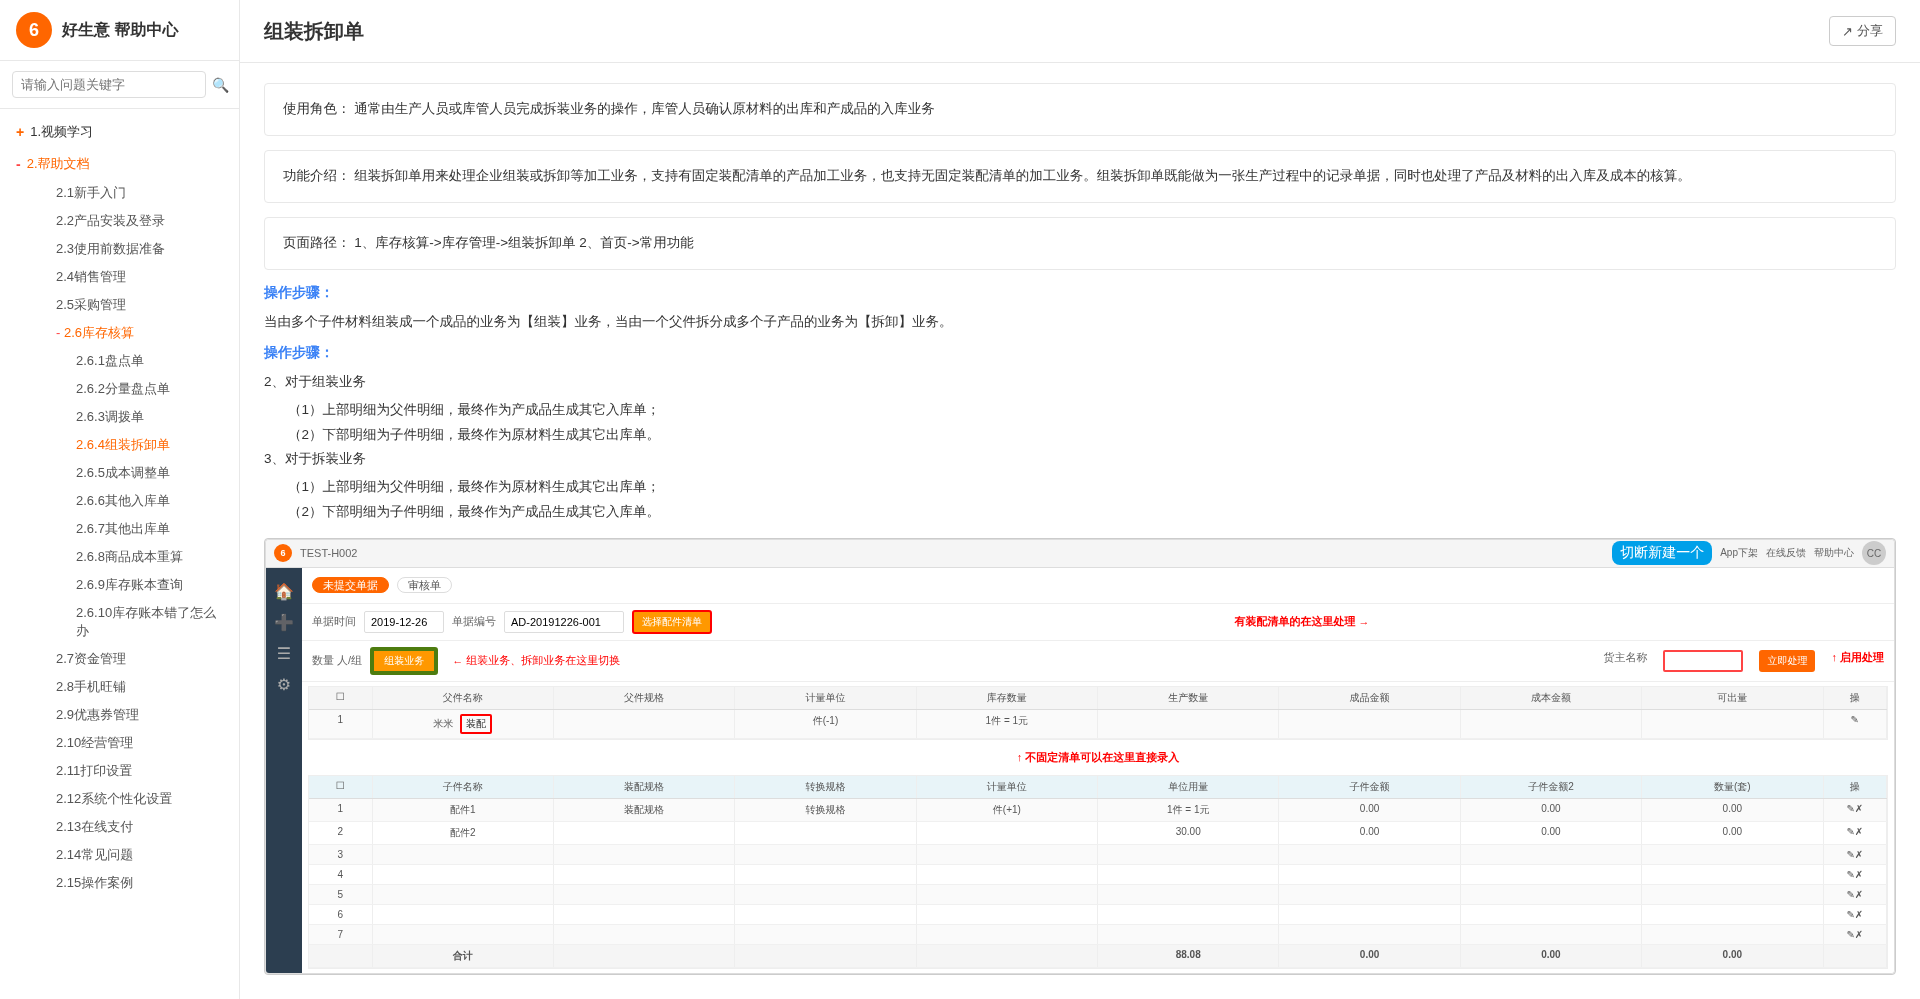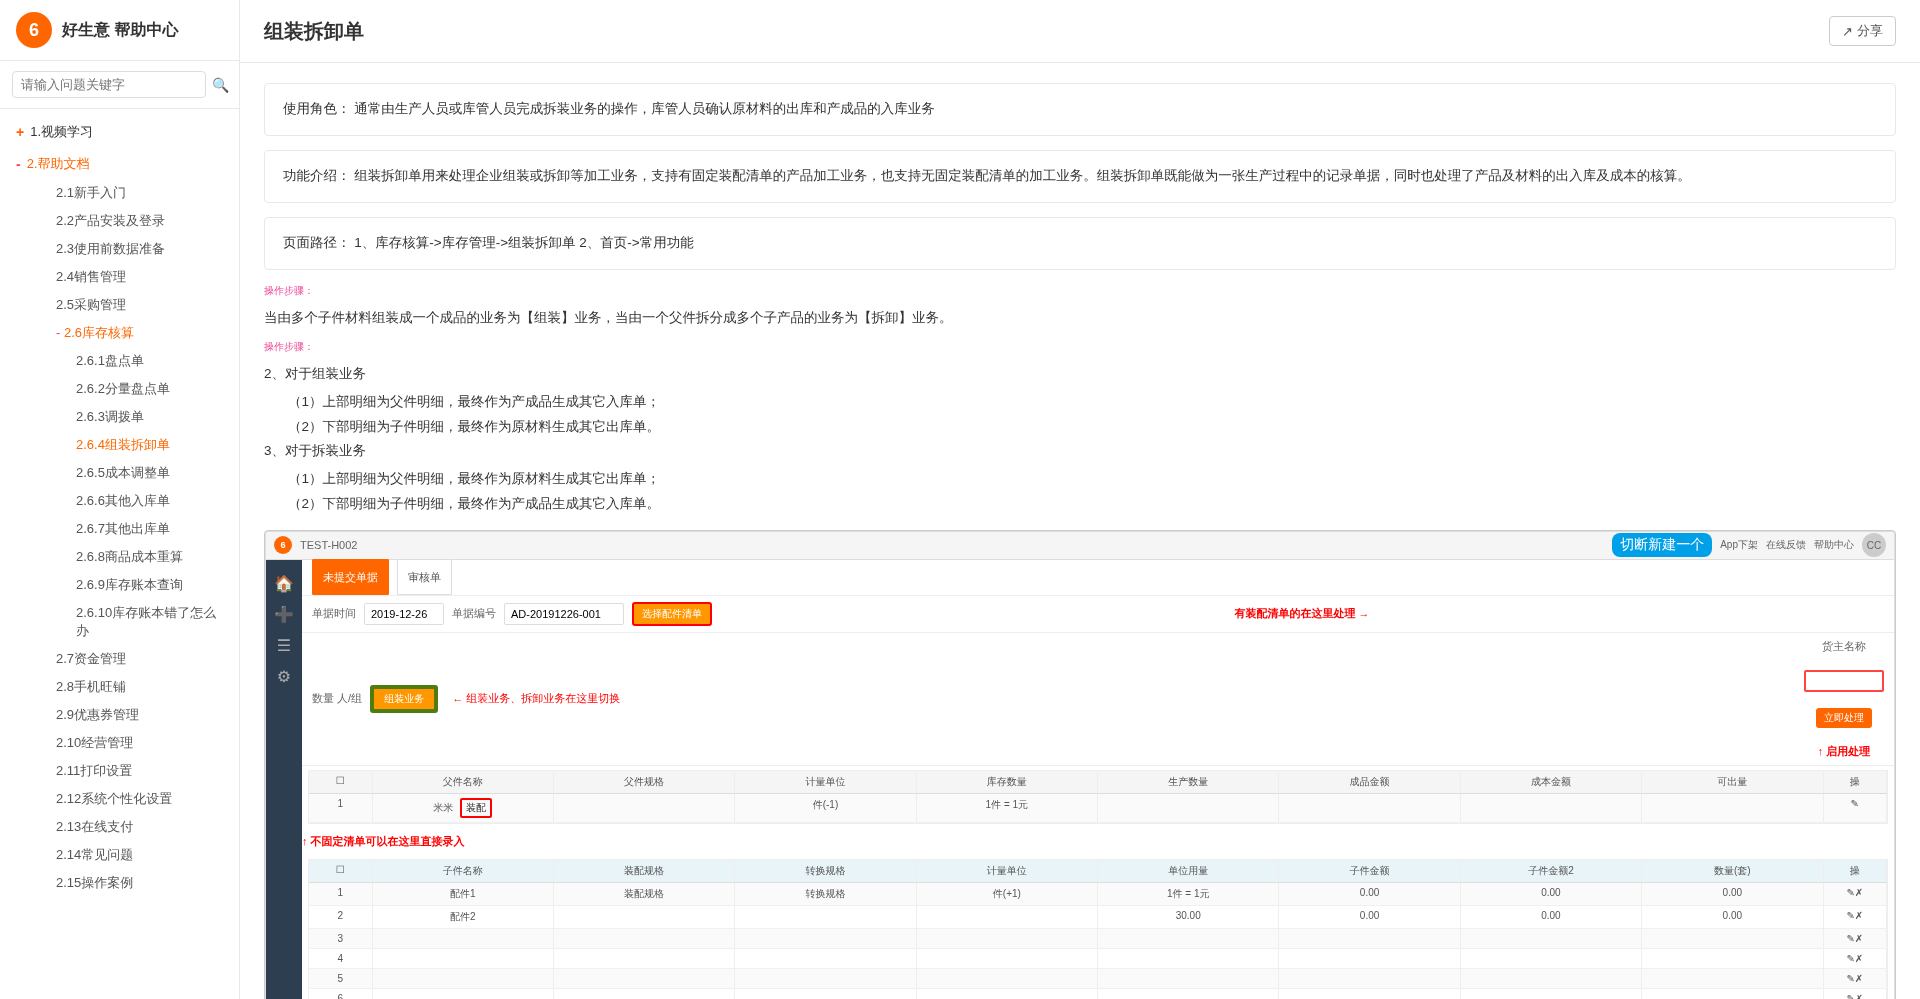--- a/index.html
+++ b/index.html
@@ -174,23 +174,23 @@
       padding: 14px 18px;
       margin-bottom: 14px;
       font-size: 13.5px;
       line-height: 1.7;
       color: #333;
     }
 
     .info-box p { margin: 0; }
 
     .section-title {
-      font-size: 10px;
-      font-weight: normal;
-      color: #ec4899;
+      font-size: 14px;
+      font-weight: bold;
+      color: #3b82f6;
       margin: 10px 0 8px 0;
     }
 
     .content-text {
       font-size: 13.5px;
       line-height: 1.8;
       color: #333;
       margin-bottom: 8px;
     }
 
@@ -256,23 +256,23 @@
       background: #fff;
       height: 36px;
       display: flex;
       align-items: center;
       padding: 0 10px;
       gap: 8px;
       border-bottom: 1px solid #eee;
     }
 
     .app-btn {
-      height: 36px;
+      height: 16px;
       padding: 0 10px;
-      border-radius: 1px;
+      border-radius: 9px;
       border: 1px solid #ddd;
       background: #fff;
       font-size: 11px;
       color: #555;
       cursor: pointer;
     }
 
     .app-btn-primary {
       background: #f60;
       color: #fff;
@@ -486,21 +486,21 @@
               <div style="flex:1;text-align:center;color:#f00;font-size:11px;font-weight:bold;">有装配清单的在这里处理 →</div>
             </div>
 
             <div class="app-form-row" style="position:relative;">
               <span class="app-label">数量 人/组</span>
               <div style="display:flex;gap:6px;align-items:center;position:relative;">
                 <button style="background:#ff9800;color:#fff;border:4px solid #4d7c0f;border-radius:3px;padding:3px 10px;font-size:10px;cursor:pointer;">组装业务</button>
                 <span style="font-size:11px;color:#f00;margin-left:8px;">← 组装业务、拆卸业务在这里切换</span>
               </div>
 
-              <div style="margin-left:auto;display:flex;align-items:center;gap:16px;flex-direction:column;">
+              <div style="margin-left:auto;display:flex;gap:16px;">
                 <span class="app-label">货主名称</span>
                 <input class="app-input app-input-red" value="" style="width: 80px;">
                 <button style="background:#f60;color:#fff;border:none;border-radius:3px;padding:3px 8px;font-size:10px;cursor:pointer;">立即处理</button>
                 <span style="font-size:11px;color:#f00;font-weight:bold;">↑ 启用处理</span>
               </div>
             </div>
 
             <div style="margin:4px 6px;border:1px solid #eee;">
               <div class="app-table-header">
                 <div class="app-table-cell" style="flex:0.3;">☐</div>
@@ -527,21 +527,21 @@
                 <div class="app-table-cell">件(-1)</div>
                 <div class="app-table-cell">1件 = 1元</div>
                 <div class="app-table-cell"></div>
                 <div class="app-table-cell"></div>
                 <div class="app-table-cell"></div>
                 <div class="app-table-cell"></div>
                 <div class="app-table-cell" style="flex:0.3;">✎</div>
               </div>
             </div>
 
-            <div style="text-align:left;color:#f00;font-size:11px;font-weight:bold;margin:10px 0;">↑ 不固定清单可以在这里直接录入</div>
+            <div style="text-align:center;color:#f00;font-size:11px;font-weight:bold;margin:10px 0;">↑ 不固定清单可以在这里直接录入</div>
 
             <div style="margin:4px 6px;border:1px solid #eee;">
               <div class="app-table-header" style="background:#e8f4f8;">
                 <div class="app-table-cell" style="flex:0.3;">☐</div>
                 <div class="app-table-cell">子件名称</div>
                 <div class="app-table-cell">装配规格</div>
                 <div class="app-table-cell">转换规格</div>
                 <div class="app-table-cell">计量单位</div>
                 <div class="app-table-cell">单位用量</div>
                 <div class="app-table-cell">子件金额</div>

